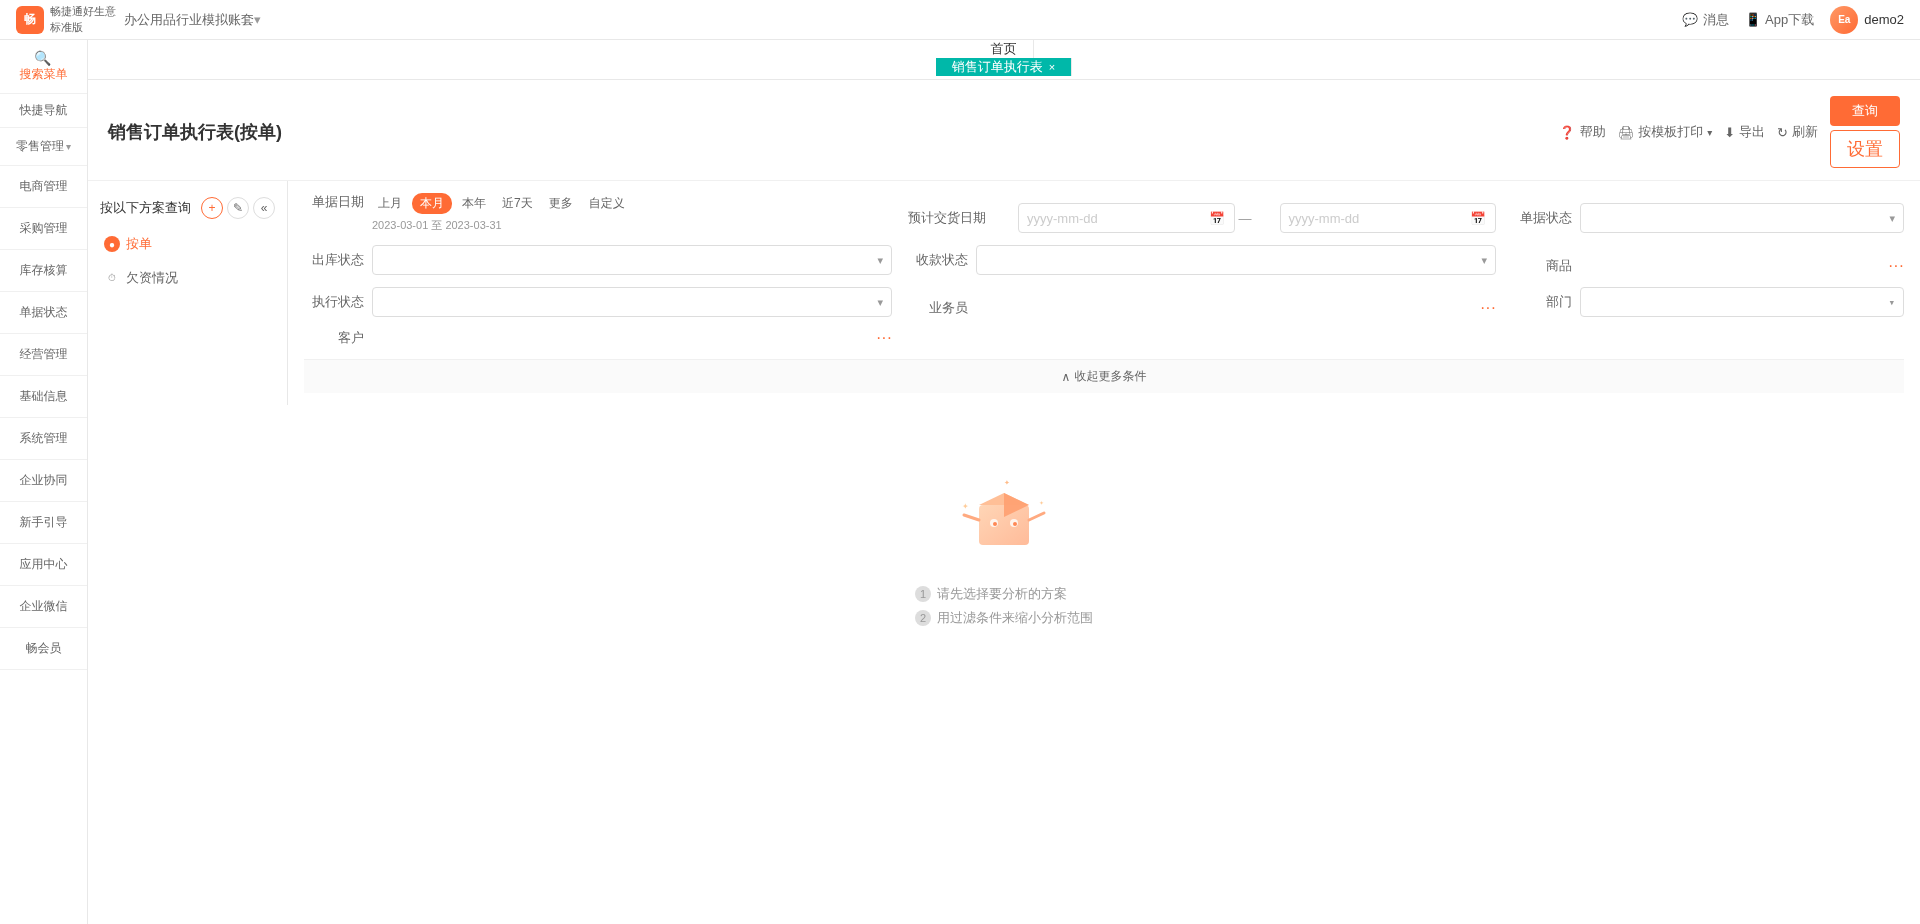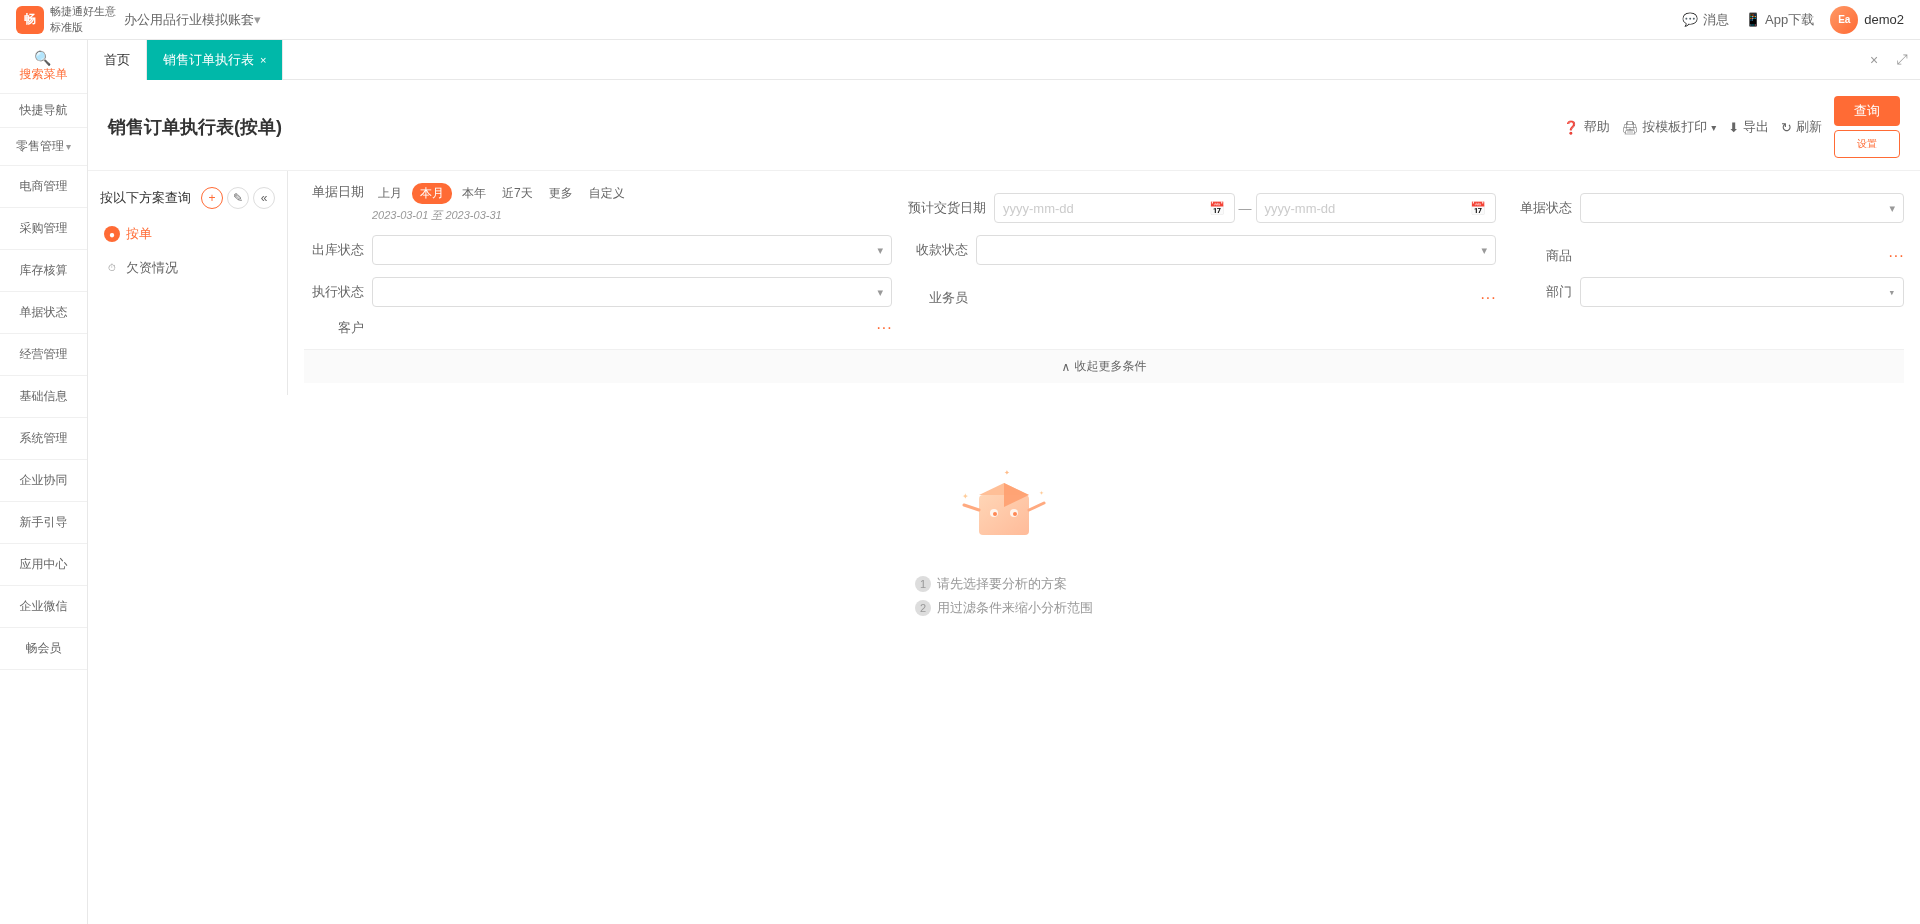--- a/index.html
+++ b/index.html
@@ -32,39 +32,39 @@
     
     .sidebar { width: 88px; background: #fff; border-right: 1px solid #e8e8e8; display: flex; flex-direction: column; overflow-y: auto; }
     .sidebar-item { padding: 12px 8px; text-align: center; cursor: pointer; font-size: 12px; color: #666; border-bottom: 1px solid #f0f0f0; }
     .sidebar-search { padding: 10px 8px; text-align: center; font-size: 12px; color: #ff6b35; cursor: pointer; border-bottom: 1px solid #f0f0f0; }
     .sidebar-nav { padding: 8px; text-align: center; font-size: 12px; color: #666; cursor: pointer; border-bottom: 1px solid #f0f0f0; }
 
     
     .content-area { flex: 1; display: flex; flex-direction: column; overflow: hidden; }
 
     
-    .tab-bar { height: 40px; background: #fff; display: flex; align-items: center; border-bottom: 1px solid #e8e8e8; padding: 0 0 0 0; }
+    .tab-bar { height: 40px; background: #fff; display: flex; align-items: center; border-bottom: 1px solid #e8e8e8; padding: 0 0 0 0; flex-direction: column; }
     .tab-item { height: 40px; display: flex; align-items: center; padding: 0 16px; cursor: pointer; font-size: 13px; color: #666; border-right: 1px solid #e8e8e8; position: relative; }
     .tab-item.home { background: #fff; color: #333; }
     .tab-item.active { background: #00b8a9; color: #fff; }
     .tab-item .tab-close { margin-left: 6px; font-size: 11px; cursor: pointer; }
     .tab-bar-actions { margin-left: auto; display: flex; align-items: center; padding: 0 8px; gap: 8px; }
     .tab-bar-btn { width: 20px; height: 20px; display: flex; align-items: center; justify-content: center; color: #999; cursor: pointer; font-size: 14px; }
 
     
     .page-content { flex: 1; overflow-y: auto; background: #f5f5f5; padding: 0; }
     .page-inner { background: #fff; min-height: 100%; }
 
     
     .page-header { padding: 16px 20px 12px; display: flex; align-items: center; justify-content: space-between; background: #fff; border-bottom: 1px solid #f0f0f0; }
     .page-title { font-size: 18px; font-weight: 600; color: #333; }
     .page-header-actions { display: flex; align-items: center; gap: 12px; }
     .header-btn { display: flex; align-items: center; gap: 4px; color: #666; font-size: 13px; cursor: pointer; }
     .query-btn { background: #ff6b35; color: #fff; border: none; padding: 6px 20px; border-radius: 4px; cursor: pointer; font-size: 13px; }
-    .settings-btn { background: #fff; color: #ff6b35; border: 1px solid #ff6b35; padding: 6px 16px; border-radius: 4px; cursor: pointer; font-size: 10px; }
+    .settings-btn { background: #fff; color: #ff6b35; border: 1px solid #ff6b35; padding: 6px 16px; border-radius: 4px; cursor: pointer; font-size: 18px; }
 
     
     .filter-panel { display: flex; background: #fff; }
     .filter-left { width: 200px; min-width: 200px; border-right: 1px solid #e8e8e8; padding: 12px 0; }
     .filter-left-header { padding: 4px 12px 8px; display: flex; align-items: center; gap: 6px; color: #333; font-size: 13px; }
     .filter-left-action { display: flex; align-items: center; gap: 4px; margin-left: auto; }
     .icon-btn { width: 22px; height: 22px; border-radius: 50%; border: 1px solid #ddd; display: flex; align-items: center; justify-content: center; cursor: pointer; font-size: 12px; color: #666; }
     .icon-btn.orange { border-color: #ff6b35; color: #ff6b35; }
     .filter-nav-item { padding: 8px 16px; display: flex; align-items: center; gap: 6px; cursor: pointer; font-size: 13px; color: #666; }
     .filter-nav-item.active { color: #ff6b35; }
@@ -73,26 +73,26 @@
     .filter-nav-icon.gray { color: #999; }
 
     
     .filter-form { flex: 1; padding: 12px 16px; }
     .filter-row { display: flex; align-items: flex-end; gap: 16px; margin-bottom: 12px; }
     .filter-field { display: flex; align-items: center; gap: 8px; flex: 1; }
     .filter-label { font-size: 13px; color: #666; white-space: nowrap; min-width: 60px; text-align: right; }
     .filter-select { flex: 1; height: 30px; border: 1px solid #ddd; border-radius: 4px; padding: 0 8px; font-size: 13px; background: #fff; display: flex; align-items: center; justify-content: space-between; cursor: pointer; }
     .filter-select-arrow { color: #999; font-size: 11px; }
     .date-range { display: flex; align-items: center; gap: 4px; flex: 1; }
-    .date-input { flex: 1; height: 30px; border: 1px solid #ddd; border-radius: 4px; padding: 0 8px; font-size: 13px; color: #999; display: flex; align-items: center; justify-content: space-between; }
+    .date-input { flex: 1; height: 30px; border: 1px solid #ddd; border-radius: 4px; padding: 0 8px; font-size: 13px; color: #999; display: flex; align-items: center; justify-content: space-between; margin-left: 24px; }
     .date-sep { color: #999; }
     .date-tabs { display: flex; gap: 4px; margin-bottom: 4px; }
     .date-tab { font-size: 12px; color: #666; cursor: pointer; padding: 2px 6px; border-radius: 2px; }
     .date-tab.active { background: #ff6b35; color: #fff; border-radius: 10px; padding: 2px 8px; }
-    .date-range-text { font-size: 11px; color: #999; margin-top: 2px; font-style: italic; }
+    .date-range-text { font-size: 11px; color: #999; margin-top: 2px; }
     .ellipsis-btn { color: #ff6b35; cursor: pointer; font-size: 16px; }
 
     
     .collapse-bar { text-align: center; padding: 8px; border-top: 1px solid #f0f0f0; background: #fafafa; }
     .collapse-btn { color: #666; font-size: 12px; cursor: pointer; display: inline-flex; align-items: center; gap: 4px; }
 
     
     .empty-state { display: flex; flex-direction: column; align-items: center; justify-content: center; padding: 60px 20px; }
     .empty-icon { width: 100px; height: 100px; margin-bottom: 20px; }
     .empty-tips { color: #999; font-size: 13px; }

